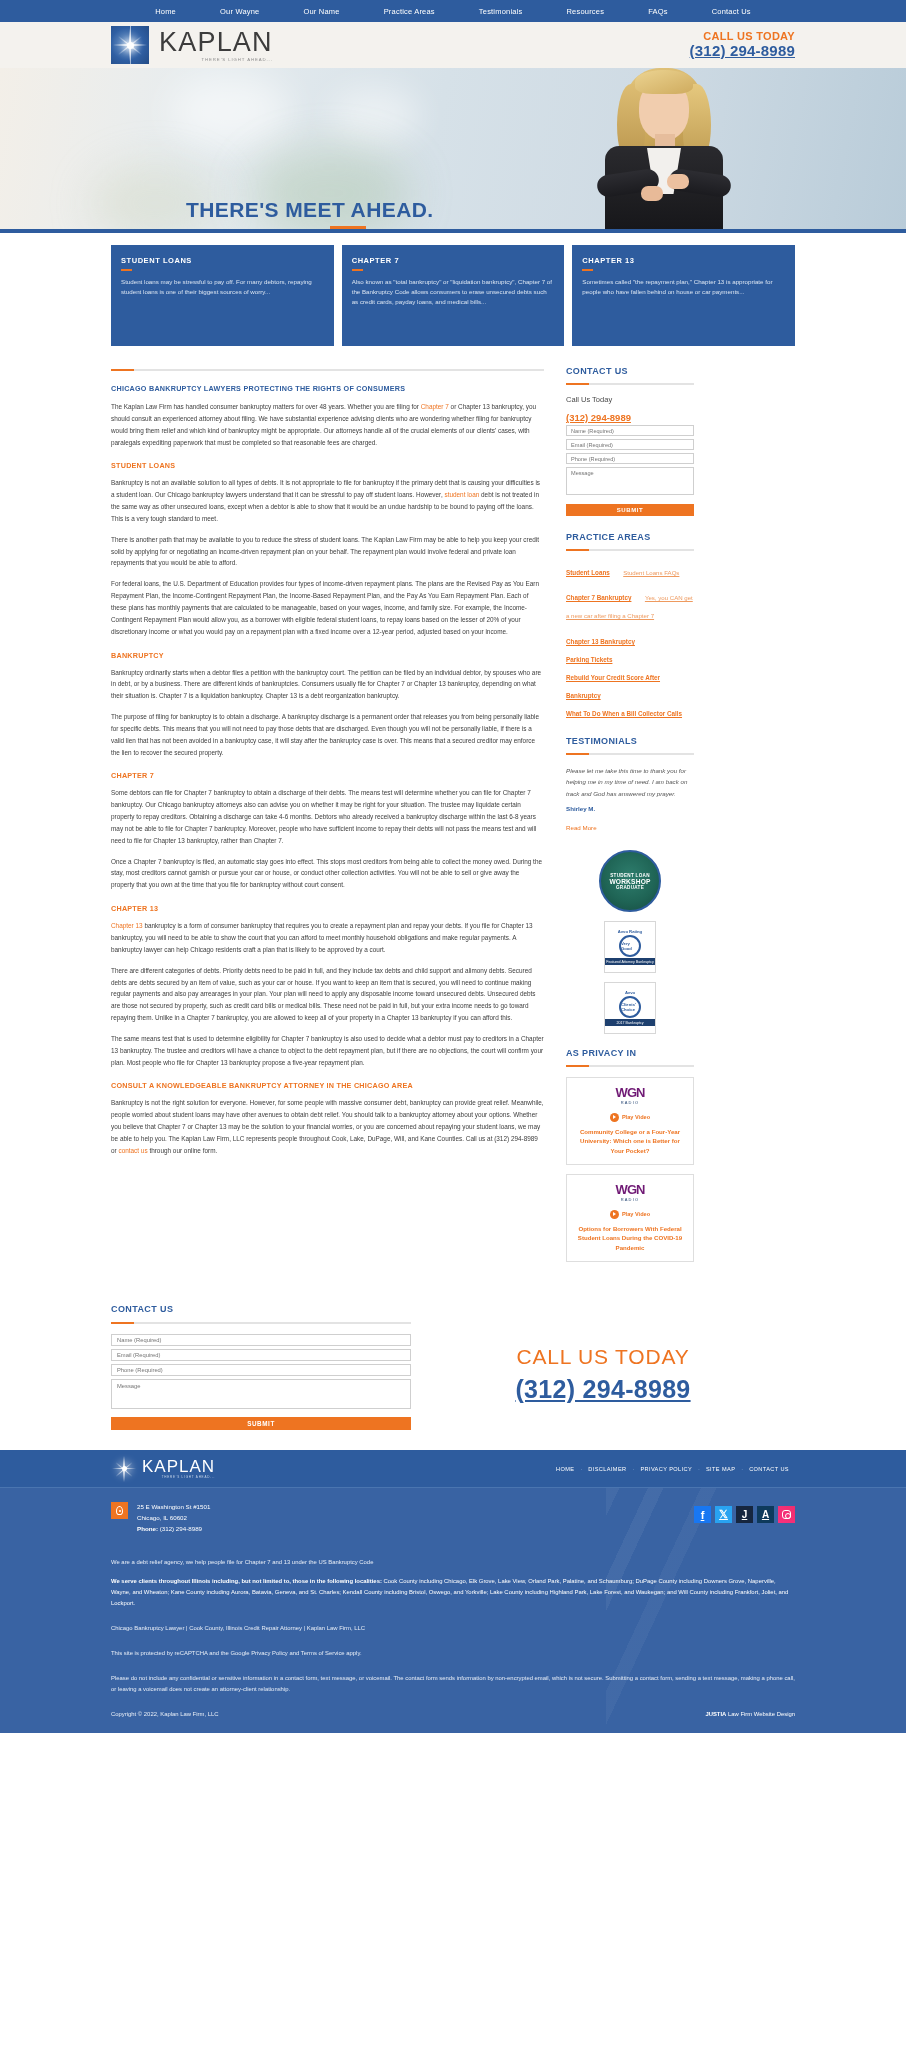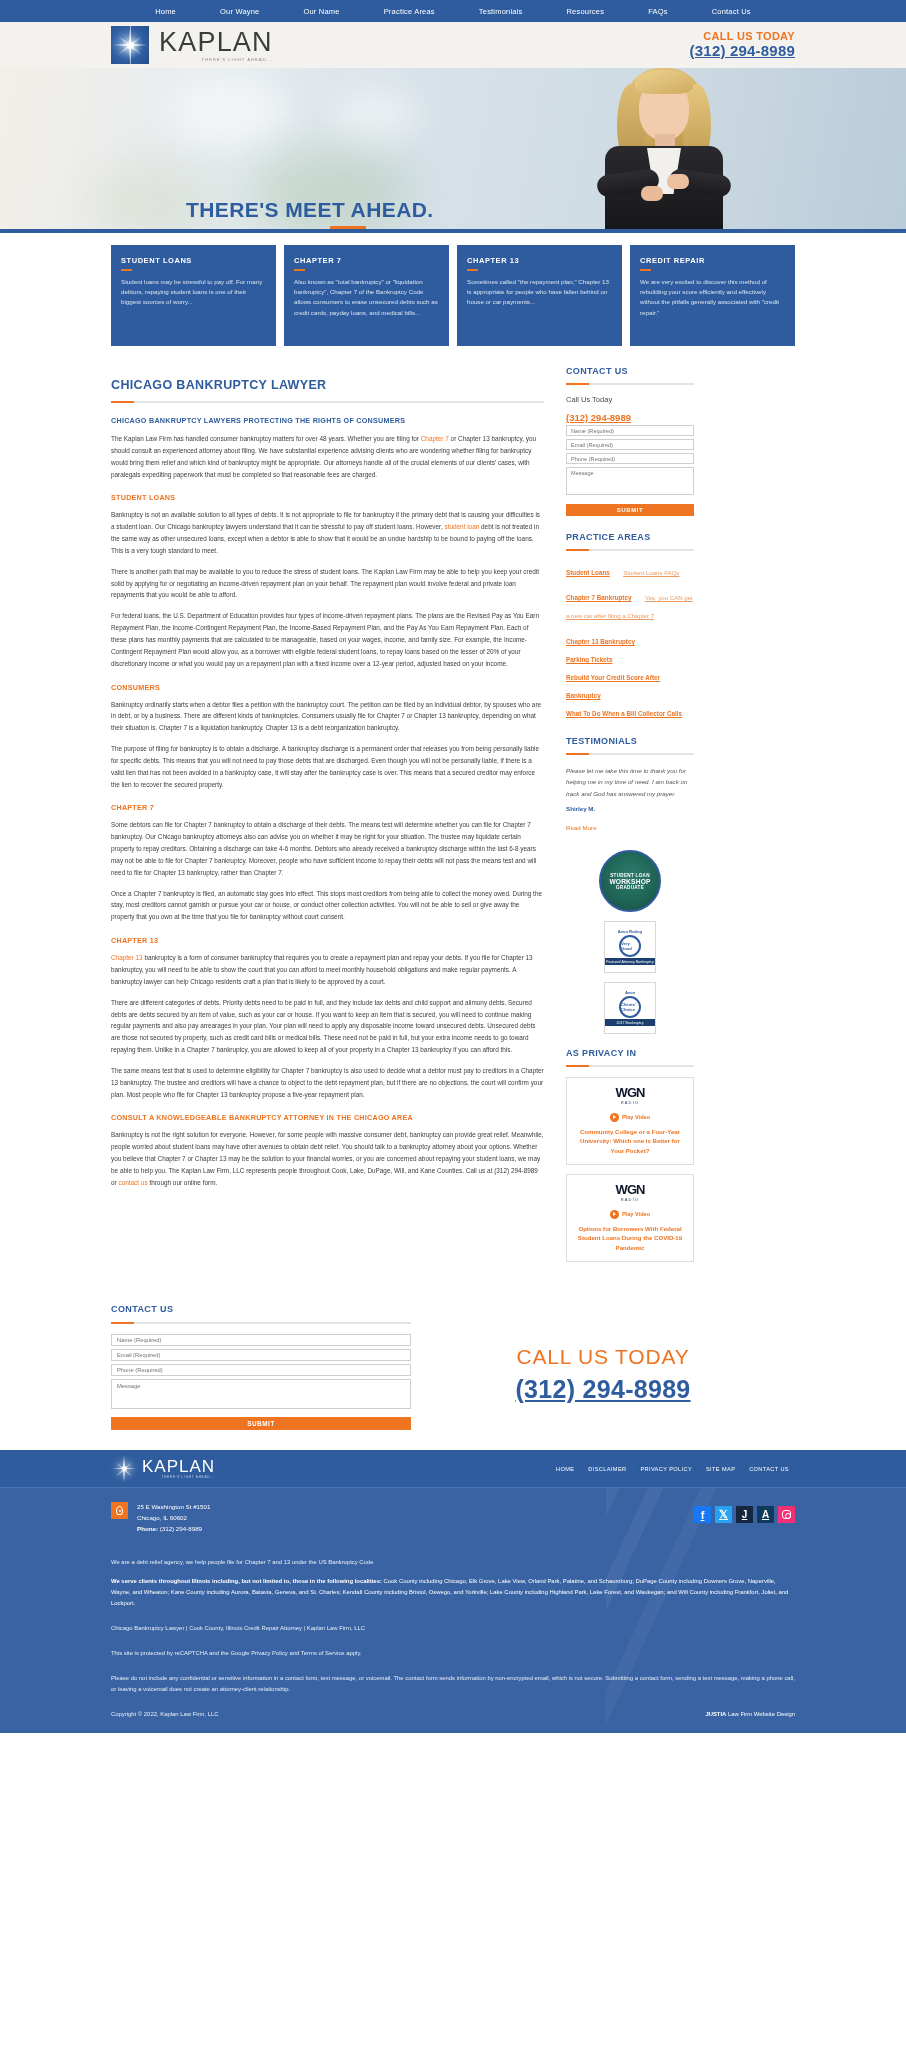--- a/index.html
+++ b/index.html
@@ -151,21 +151,21 @@
   .badge1 .b1a { font-size: 4.6px; font-weight: 700; letter-spacing:.3px; }
   .badge1 .b1b { font-size: 6.6px; font-weight: 700; letter-spacing:.2px; }
   .badge-sq { width: 52px; height: 52px; background:#fff; border:1px solid #d7d7d7;
     display:flex; flex-direction:column; align-items:center; justify-content:center; gap:1px; }
   .bs-top { font-size: 4.2px; color:#2e5c9e; font-weight:700; }
   .bs-ring { width:22px; height:22px; border-radius:50%; border:2px solid #2e5c9e;
     display:flex; align-items:center; justify-content:center; font-size:4.2px; color:#2e5c9e; font-weight:700;}
   .bs-band { width:100%; background:#1d3f6e; color:#fff; font-size:3.6px; text-align:center; padding:1.5px 0; }
 
   .feat-card { border:1px solid #dedede; padding:8px 6px 9px 6px; margin-bottom: 9px; text-align:center; }
-  .wgn { font-size: 13px; font-weight: 800; color:#0f172a; letter-spacing:-1px; line-height:1; }
+  .wgn { font-size: 13px; font-weight: 800; color:#701a75; letter-spacing:-1px; line-height:1; }
   .wgn-sub { font-size: 4px; color:#1d3f6e; letter-spacing:1.2px; margin-top:1px; }
   .play { display:inline-flex; align-items:center; gap:3px; margin:6px 0 5px 0; }
   .play-circle { width:9px; height:9px; border-radius:50%; background:#ee7421;
      display:flex; align-items:center; justify-content:center; }
   .play-tri { width:0;height:0;border-left:3.5px solid #fff;border-top:2.3px solid transparent;border-bottom:2.3px solid transparent; margin-left:1px;}
   .play-label { font-size:5.6px; color:#ee7421; font-weight:700; }
   .feat-title { font-size:6.1px; color:#ee7421; font-weight:700; line-height:1.55; }
 
   
   .bottom { display:flex; margin: 0 111px; padding: 12px 0 20px 0; }
@@ -306,43 +306,37 @@
       <div class="card">
         <div class="card-title">CHAPTER 7</div>
         <div class="card-rule"></div>
         <div class="card-body">Also known as "total bankruptcy" or "liquidation bankruptcy", Chapter 7 of the Bankruptcy Code allows consumers to erase unsecured debts such as credit cards, payday loans, and medical bills...</div>
       </div>
       <div class="card">
         <div class="card-title">CHAPTER 13</div>
         <div class="card-rule"></div>
         <div class="card-body">Sometimes called "the repayment plan," Chapter 13 is appropriate for people who have fallen behind on house or car payments...</div>
       </div>
-      <div class="card">
-        <div class="card-title">CREDIT REPAIR</div>
-        <div class="card-rule"></div>
-        <div class="card-body">We are very excited to discover this method of rebuilding your score efficiently and effectively without the pitfalls generally associated with "credit repair."</div>
-      </div>
     </div>
   </section>
 
   <section class="main-band">
     <div class="main">
 
       <article class="content">
-        <h1 class="page-title">CHICAGO BANKRUPTCY LAWYER</h1>
         <div class="rule"></div>
         <h2 class="sub">CHICAGO BANKRUPTCY LAWYERS PROTECTING THE RIGHTS OF CONSUMERS</h2>
         <p class="body"><span>The Kaplan Law Firm has handled consumer bankruptcy matters for over 48 years. Whether you are filing for </span><a class="inline" href="#">Chapter 7</a><span> or Chapter 13 bankruptcy, you should consult an experienced attorney about filing. We have substantial experience advising clients who are wondering whether filing for bankruptcy would bring them relief and which kind of bankruptcy might be appropriate. Our attorneys handle all of the crucial elements of our clients' cases, with paralegals expediting paperwork that must be completed so that reasonable fees are charged.</span></p>
 
         <h3 class="sec">STUDENT LOANS</h3>
         <p class="body"><span>Bankruptcy is not an available solution to all types of debts. It is not appropriate to file for bankruptcy if the primary debt that is causing your difficulties is a student loan. Our Chicago bankruptcy lawyers understand that it can be stressful to pay off student loans. However, </span><a class="inline" href="#">student loan</a><span> debt is not treated in the same way as other unsecured loans, except when a debtor is able to show that it would be an undue hardship to be bound to paying off the loans. This is a very tough standard to meet.</span></p>
         <p class="body">There is another path that may be available to you to reduce the stress of student loans. The Kaplan Law Firm may be able to help you keep your credit solid by applying for or negotiating an income-driven repayment plan on your behalf. The repayment plan would involve federal and private loan repayments that you would be able to afford.</p>
         <p class="body">For federal loans, the U.S. Department of Education provides four types of income-driven repayment plans. The plans are the Revised Pay as You Earn Repayment Plan, the Income-Contingent Repayment Plan, the Income-Based Repayment Plan, and the Pay As You Earn Repayment Plan. Each of these plans has monthly payments that are calculated to be manageable, based on your wages, income, and family size. For example, the Income-Contingent Repayment Plan would allow you, as a borrower with eligible federal student loans, to repay loans based on the lesser of 20% of your discretionary income or what you would pay on a repayment plan with a fixed income over a 12-year period, adjusted based on your income.</p>
 
-        <h3 class="sec">CONSUMERS</h3>
+        <h3 class="sec">BANKRUPTCY</h3>
         <p class="body">Bankruptcy ordinarily starts when a debtor files a petition with the bankruptcy court. The petition can be filed by an individual debtor, by spouses who are in debt, or by a business. There are different kinds of bankruptcies. Consumers usually file for Chapter 7 or Chapter 13 bankruptcy, depending on what their situation is. Chapter 7 is a liquidation bankruptcy. Chapter 13 is a debt reorganization bankruptcy.</p>
         <p class="body">The purpose of filing for bankruptcy is to obtain a discharge. A bankruptcy discharge is a permanent order that releases you from being personally liable for specific debts. This means that you will not need to pay those debts that are discharged. Even though you will not be personally liable, if there is a valid lien that has not been avoided in a bankruptcy case, it will stay after the bankruptcy case is over. This means that a secured creditor may enforce the lien to recover the secured property.</p>
 
         <h3 class="sec">CHAPTER 7</h3>
         <p class="body">Some debtors can file for Chapter 7 bankruptcy to obtain a discharge of their debts. The means test will determine whether you can file for Chapter 7 bankruptcy. Our Chicago bankruptcy attorneys also can advise you on whether it may be right for your situation. The trustee may liquidate certain property to repay creditors. Obtaining a discharge can take 4-6 months. Debtors who already received a bankruptcy discharge within the last 6-8 years may not be able to file for Chapter 7 bankruptcy. Moreover, people who have sufficient income to repay their debts will not pass the means test and will need to file for Chapter 13 bankruptcy, rather than Chapter 7.</p>
         <p class="body">Once a Chapter 7 bankruptcy is filed, an automatic stay goes into effect. This stops most creditors from being able to collect the money owed. During the stay, most creditors cannot garnish or pursue your car or house, or conduct other collection activities. You will not be able to sell or give away the property that you own at the time that you file for bankruptcy without court consent.</p>
 
         <h3 class="sec">CHAPTER 13</h3>
         <p class="body"><a class="inline" href="#">Chapter 13</a><span> bankruptcy is a form of consumer bankruptcy that requires you to create a repayment plan and repay your debts. If you file for Chapter 13 bankruptcy, you will need to be able to show the court that you can afford to meet monthly household obligations and make regular payments. A bankruptcy lawyer can help Chicago residents craft a plan that is likely to be approved by a court.</span></p>
         <p class="body">There are different categories of debts. Priority debts need to be paid in full, and they include tax debts and child support and alimony debts. Secured debts are debts secured by an item of value, such as your car or house. If you want to keep an item that is secured, you will need to continue making regular payments and also pay arrearages in your plan. Your plan will need to apply any disposable income toward unsecured debts. Unsecured debts are those not secured by property, such as credit card bills or medical bills. These need not be paid in full, but your extra income needs to go toward repaying them. Unlike in a Chapter 7 bankruptcy, you are allowed to keep all of your property in a Chapter 13 bankruptcy if you can afford this.</p>

